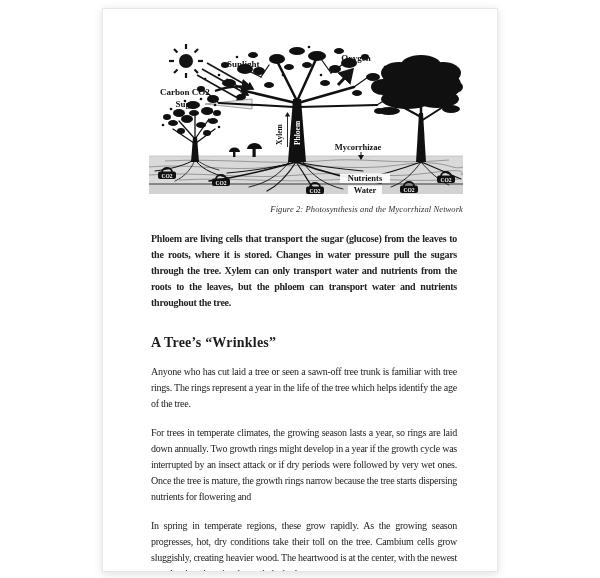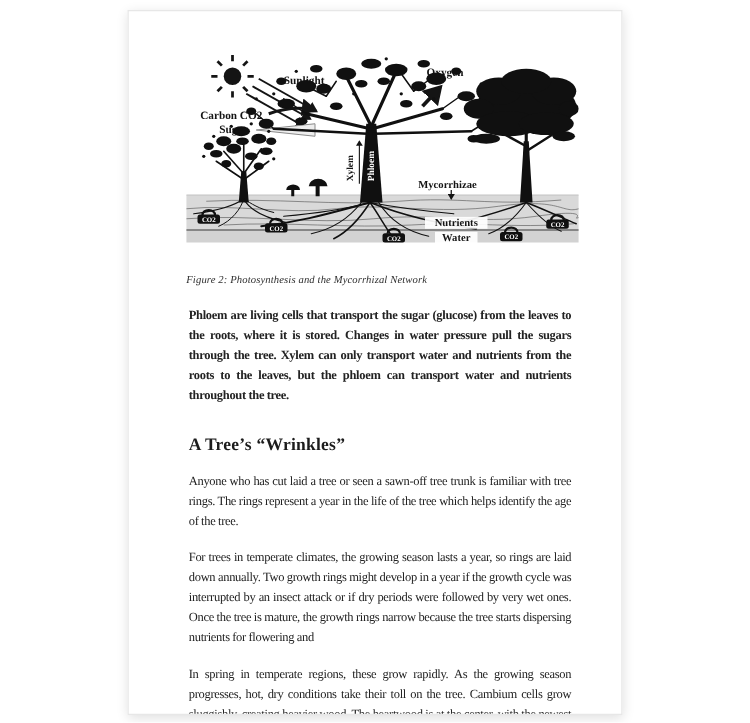--- a/index.html
+++ b/index.html
@@ -8,21 +8,21 @@
   .page {
     position:absolute; left:102px; top:8px; width:396px; height:564px;
     background:#ffffff; border:1px solid #e7e7e7;
     box-shadow:0 2px 9px rgba(0,0,0,0.13);
     overflow:hidden;
   }
   .content { position:relative; padding:0 40px 0 48px; }
   .figure-wrap { margin-top:32px; margin-left:-2px; width:314px; }
   .figure-wrap svg { display:block; }
   .figure-caption {
-    margin-top:22px; text-align:left; font-style:italic;
+    margin-top:8px; text-align:right; font-style:italic;
     font-size:8.5px; color:#2e2e2e; letter-spacing:0.1px;
   }
   .para {
     margin-top:13px; text-align:justify; font-size:10px; line-height:16px;
     color:#222; letter-spacing:-0.25px; word-spacing:-0.2px;
   }
   .para.first { margin-top:17px;font-weight:bold; }
   .section-heading {
     margin-top:24px; margin-bottom:12px;
     font-size:14px; font-weight:bold; color:#1c1c1c; letter-spacing:0.2px;

